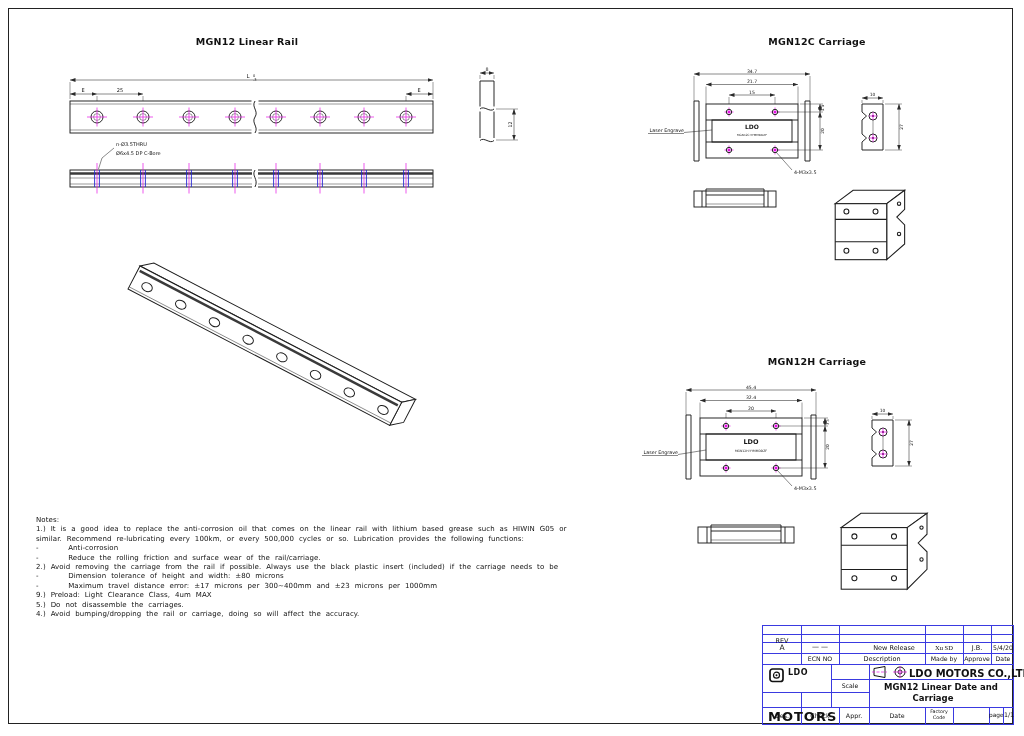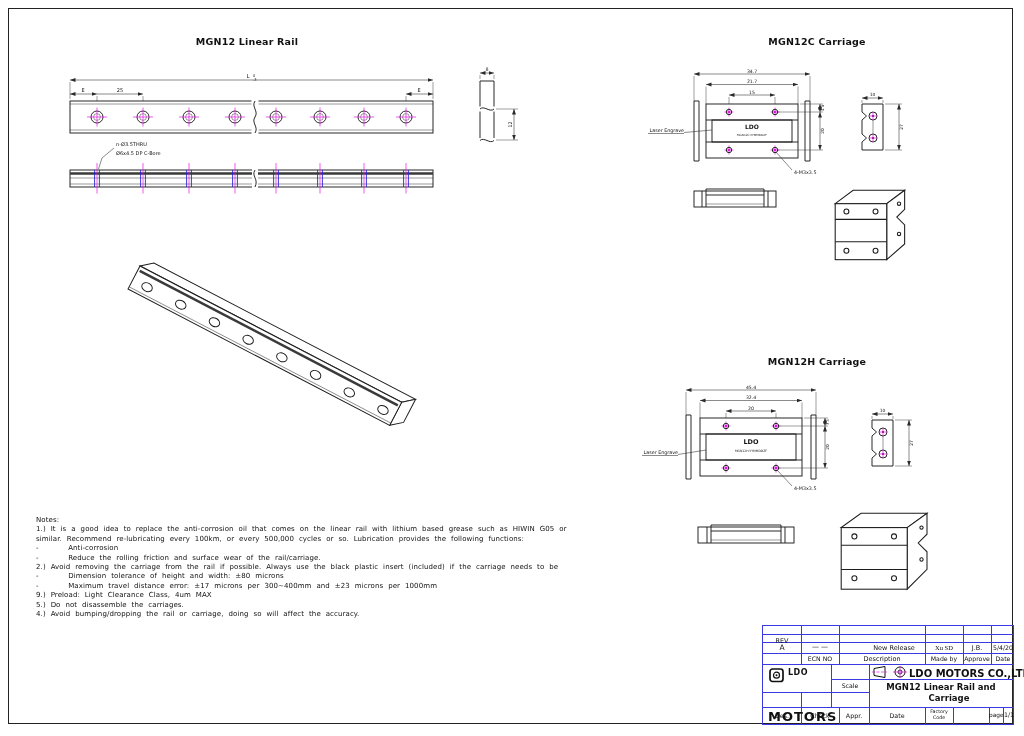--- a/index.html
+++ b/index.html
@@ -559,22 +559,22 @@
   <svg style="left:109px; top:40px;" width="38" height="12" viewBox="0 0 38 12">
     <polygon points="2,2.5 13,0.5 13,11.5 2,9.5" fill="none" stroke="#111" stroke-width="1"></polygon>
     <line x1="0" y1="6" x2="15" y2="6" stroke="#e511e5" stroke-width=".7" stroke-dasharray="3,1.5"></line>
     <circle cx="28" cy="6" r="5" fill="none" stroke="#111" stroke-width="1"></circle>
     <circle cx="28" cy="6" r="2" fill="none" stroke="#111" stroke-width=".9"></circle>
     <line x1="21" y1="6" x2="35" y2="6" stroke="#e511e5" stroke-width=".7"></line>
     <line x1="28" y1="0" x2="28" y2="12" stroke="#e511e5" stroke-width=".7"></line>
   </svg>
 
   <div class="tb-txt" style="left:146px; top:42px; width:104px; font-size:10px; font-weight:bold;">LDO MOTORS CO.,LTD</div>
-  <div class="tb-txt" style="left:106px; top:56px; width:144px; font-size:8.5px; font-weight:bold;">MGN12 Linear Rail and</div>
-  <div class="tb-txt" style="left:114px; top:67px; width:144px; font-size:8.5px; font-weight:bold;">Carriage</div>
+  <div class="tb-txt" style="left:106px; top:56px; width:144px; font-size:8.5px; font-weight:bold;">MGN12 Linear Date and</div>
+  <div class="tb-txt" style="left:98px; top:67px; width:144px; font-size:8.5px; font-weight:bold;">Carriage</div>
 
   <div class="tb-txt" style="left:0;   top:86px; width:38px; font-size:6.3px;">Des.</div>
   <div class="tb-txt" style="left:38px; top:86px; width:38px; font-size:6.3px;">Check</div>
   <div class="tb-txt" style="left:76px; top:86px; width:30px; font-size:6.3px;">Appr.</div>
   <div class="tb-txt" style="left:106px; top:86px; width:56px; font-size:6.3px;">Date</div>
   <div class="tb-txt" style="left:162px; top:83px; width:28px; font-size:4.8px; white-space:normal; line-height:5.5px;">Factory Code</div>
   <div class="tb-txt" style="left:226px; top:86px; width:14px; font-size:5.8px;">page</div>
   <div class="tb-txt" style="left:240px; top:85px; width:12px; font-size:6.3px;">1/1</div>
 </div>
 

